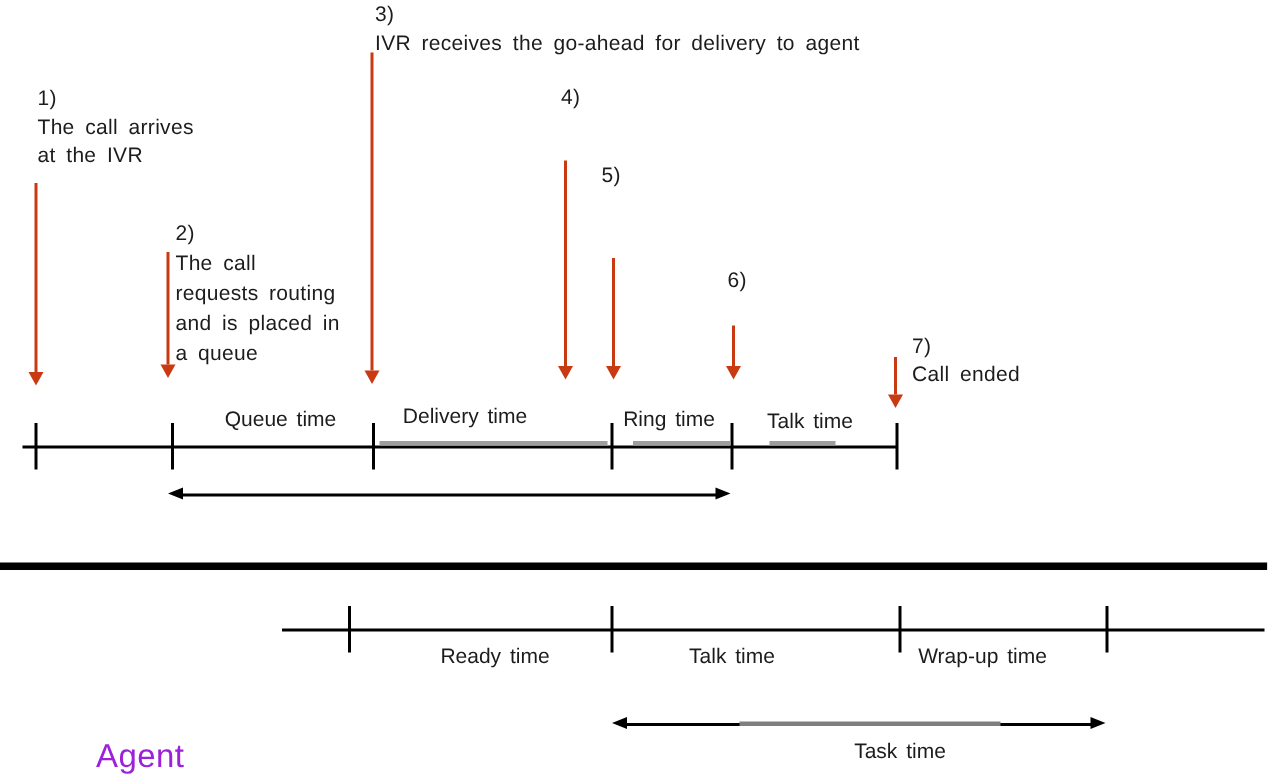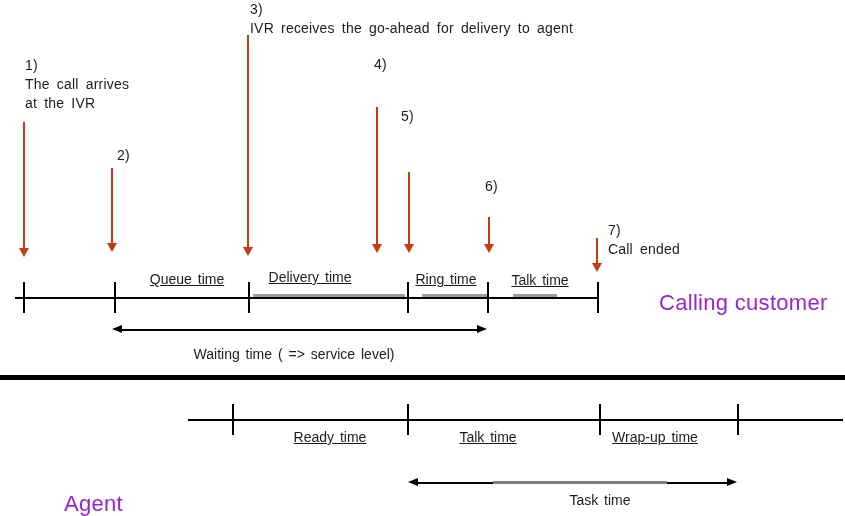--- a/index.html
+++ b/index.html
@@ -20,21 +20,21 @@
   .event .txt{white-space:pre-line;}
   
   .varrow{position:absolute;width:0;}
   .varrow .shaft{position:absolute;left:-1px;top:0;width:2px;height:calc(100% - 9px);background:var(--arrow);}
   .varrow .head{position:absolute;bottom:0;left:-5px;width:0;height:0;
     border-left:5px solid transparent;border-right:5px solid transparent;border-top:9px solid var(--arrow);}
   
   .tline{position:absolute;height:2px;background:var(--line);}
   .tick{position:absolute;width:2px;background:var(--line);}
   .greyseg{position:absolute;height:3px;background:var(--grey);}
-  .seg-label{position:absolute;font-size:14px;line-height:16px;transform:translateX(-50%);white-space:nowrap;word-spacing:2px;text-decoration:underline;}
+  .seg-label{position:absolute;font-size:14px;line-height:16px;transform:translateX(-50%);white-space:nowrap;word-spacing:2px;}
   
   .harrow{position:absolute;height:9px;}
   .harrow .hline{position:absolute;left:9px;right:9px;top:3.5px;height:2px;background:var(--line);}
   .harrow .hl{position:absolute;left:0;top:0;width:0;height:0;
     border-top:4.5px solid transparent;border-bottom:4.5px solid transparent;border-right:10px solid var(--line);}
   .harrow .hr{position:absolute;right:0;top:0;width:0;height:0;
     border-top:4.5px solid transparent;border-bottom:4.5px solid transparent;border-left:10px solid var(--line);}
   .harrow .hgrey{position:absolute;top:3px;height:3px;background:#7f7f7f;}
   .span-label{position:absolute;font-size:14px;transform:translateX(-50%);white-space:nowrap;word-spacing:2px;}
   .role-label{position:absolute;font-size:22px;letter-spacing:.3px;color:var(--role);white-space:nowrap;}
@@ -45,20 +45,24 @@
 
 <div class="stage">
 
   <div class="event" style="left:25px;top:56px">
     <div class="num">1)</div>
     <div class="txt">The call arrives
 at the IVR</div>
   </div>
   <div class="event" style="left:117px;top:145px;line-height:20px">
     <div class="num">2)</div>
+    <div class="txt">The call
+requests routing
+and is placed in
+a queue</div>
   </div>
   <div class="event" style="left:250px;top:0px">
     <div class="num">3)</div>
     <div class="txt">IVR receives the go-ahead for delivery to agent</div>
   </div>
   <div class="event" style="left:374px;top:55px">
     <div class="num">4)</div>
   </div>
   <div class="event" style="left:401px;top:107px">
     <div class="num">5)</div>
@@ -113,23 +117,21 @@
   <div class="seg-label" style="left:187px;top:271px">Queue time</div>
   <div class="seg-label" style="left:310px;top:269px">Delivery time</div>
   <div class="seg-label" style="left:446px;top:271px">Ring time</div>
   <div class="seg-label" style="left:540px;top:272px">Talk time</div>
 
   <div class="harrow" style="left:112px;top:325px;width:375px">
     <div class="hline"></div>
     <div class="hl"></div>
     <div class="hr"></div>
   </div>
-  <div class="span-label" style="left:294px;top:346px">Waiting time ( =&gt; service level)</div>
 
-  <div class="role-label" style="left:659px;top:290px">Calling customer</div>
 
   <div class="separator"></div>
 
   <div class="tline" style="left:188px;top:419px;width:655px"></div>
   <div class="tick" style="left:232px;top:404px;height:31px"></div>
   <div class="tick" style="left:407px;top:404px;height:31px"></div>
   <div class="tick" style="left:599px;top:404px;height:31px"></div>
   <div class="tick" style="left:737px;top:404px;height:31px"></div>
   <div class="seg-label" style="left:330px;top:429px">Ready time</div>
   <div class="seg-label" style="left:488px;top:429px">Talk time</div>

